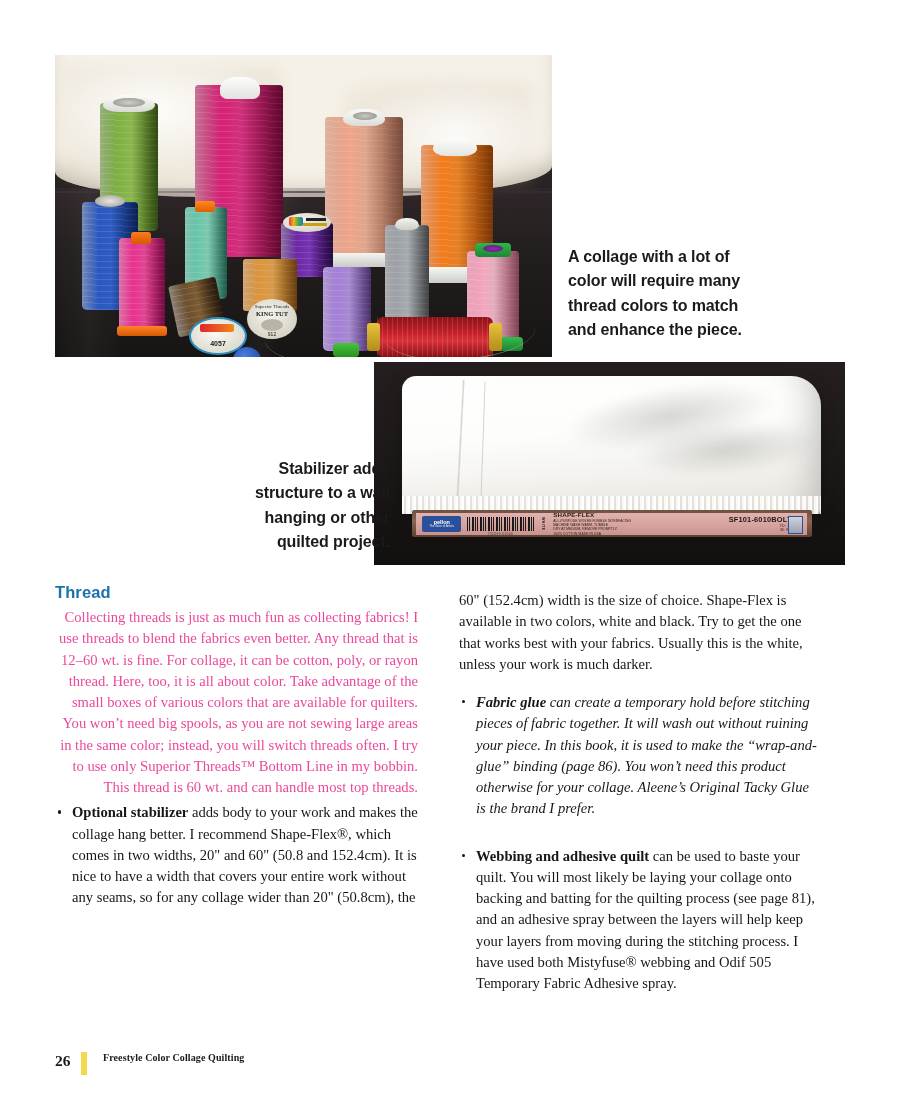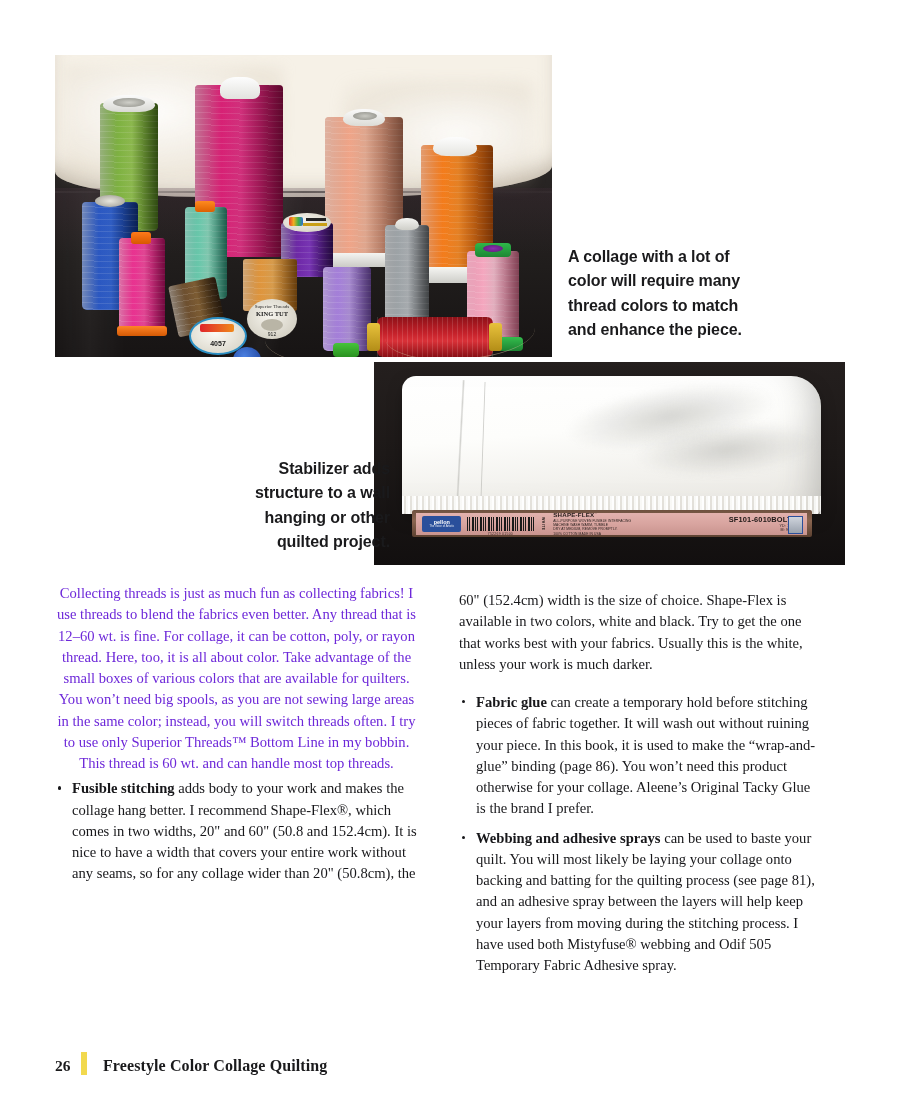--- a/index.html
+++ b/index.html
@@ -146,51 +146,51 @@
     font-size:16.5px;
     color:#1b72ab;
     margin:0 0 5px 0;
     letter-spacing:.1px;
   }
   h2.sec.supplies{margin-top:19px;}
   p.body{
     margin:0 0 0 0;
     font-size:14.6px;
     line-height:1.458;
-    text-align:center;
-    color:#6d28d9;
+    text-align:right;
+    color:#ec4899;
   }
   ul.bullets{margin:4px 0 0 0;padding:0;list-style:none;}
   ul.bullets li{
     position:relative;
     padding-left:17px;
     margin-bottom:14px;
     font-size:14.6px;
     line-height:1.458;
     color:#17171a;
   }
   ul.bullets li:last-child{margin-bottom:0;}
   ul.bullets li .dot{
     position:absolute;left:3px;top:8px;width:3.2px;height:3.2px;border-radius:50%;background:#17171a;
   }
   ul.bullets li b{font-weight:bold;}
   .cont{font-size:14.6px;line-height:1.458;margin:0;}
 
   
   .footer{
-    position:absolute;left:55px;top:1052px;display:flex;align-items:flex-end;
+    position:absolute;left:55px;top:1052px;display:flex;align-items:flex-start;
   }
   .pagenum{
     font-family:"Liberation Serif", serif;
     font-weight:bold;font-size:15.5px;color:#1a1a1c;width:26px;
   }
   .ybar{width:6px;height:23px;background:#f2d94e;margin-right:16px;}
   .booktitle{
     font-family:"Liberation Serif", serif;
-    font-weight:bold;font-size:16px;color:#1a1a1c;letter-spacing:.1px;
+    font-weight:bold;font-size:10px;color:#1a1a1c;letter-spacing:.1px;
   }
 </style>
 </head>
 <body>
 
 <div class="page">
 
   <div class="photo-threads">
     <div class="cloth"></div>
     <div class="tableline"></div>
@@ -340,39 +340,40 @@
         <div class="yd">YD: 10</div>
         <div class="yd">M: 9.2</div>
       </div>
       <div class="lbl-endcap"></div>
     </div>
   </div>
 
   <div class="caption caption-stabilizer">Stabilizer adds structure to a wall hanging or other quilted project.</div>
 
   <div class="col col-left">
+    <h2 class="sec">Thread</h2>
     <p class="body">Collecting threads is just as much fun as collecting fabrics! I use threads to blend the fabrics even better. Any thread that is 12–60 wt. is fine. For collage, it can be cotton, poly, or rayon thread. Here, too, it is all about color. Take advantage of the small boxes of various colors that are available for quilters. You won’t need big spools, as you are not sewing large areas in the same color; instead, you will switch threads often. I try to use only Superior Threads™ Bottom Line in my bobbin. This thread is 60 wt. and can handle most top threads.</p>
     <ul class="bullets">
       <li>
         <span class="dot"></span>
-        <b>Fusible stitching</b><span> adds body to your work and makes the collage hang better. I recommend Shape-Flex®, which comes in two widths, 20" and 60" (50.8 and 152.4cm). It is nice to have a width that covers your entire work without any seams, so for any collage wider than 20" (50.8cm), the</span>
+        <b>Optional stabilizer</b><span> adds body to your work and makes the collage hang better. I recommend Shape-Flex®, which comes in two widths, 20" and 60" (50.8 and 152.4cm). It is nice to have a width that covers your entire work without any seams, so for any collage wider than 20" (50.8cm), the</span>
       </li>
     </ul>
   </div>
 
   <div class="col col-right">
     <p class="cont">60" (152.4cm) width is the size of choice. Shape-Flex is available in two colors, white and black. Try to get the one that works best with your fabrics. Usually this is the white, unless your work is much darker.</p>
     <ul class="bullets" style="margin-top:17px;">
-      <li style="margin-bottom:8px;">
+      <li style="margin-bottom:26px;font-style:italic;">
         <span class="dot"></span>
         <b>Fabric glue</b><span> can create a temporary hold before stitching pieces of fabric together. It will wash out without ruining your piece. In this book, it is used to make the “wrap-and-glue” binding (page 86). You won’t need this product otherwise for your collage. Aleene’s Original Tacky Glue is the brand I prefer.</span>
       </li>
       <li>
         <span class="dot"></span>
-        <b>Webbing and adhesive sprays</b><span> can be used to baste your quilt. You will most likely be laying your collage onto backing and batting for the quilting process (see page 81), and an adhesive spray between the layers will help keep your layers from moving during the stitching process. I have used both Mistyfuse® webbing and Odif 505 Temporary Fabric Adhesive spray.</span>
+        <b>Webbing and adhesive quilt</b><span> can be used to baste your quilt. You will most likely be laying your collage onto backing and batting for the quilting process (see page 81), and an adhesive spray between the layers will help keep your layers from moving during the stitching process. I have used both Mistyfuse® webbing and Odif 505 Temporary Fabric Adhesive spray.</span>
       </li>
     </ul>
   </div>
 
   <div class="footer">
     <div class="pagenum">26</div>
     <div class="ybar"></div>
     <div class="booktitle">Freestyle Color Collage Quilting</div>
   </div>
 

